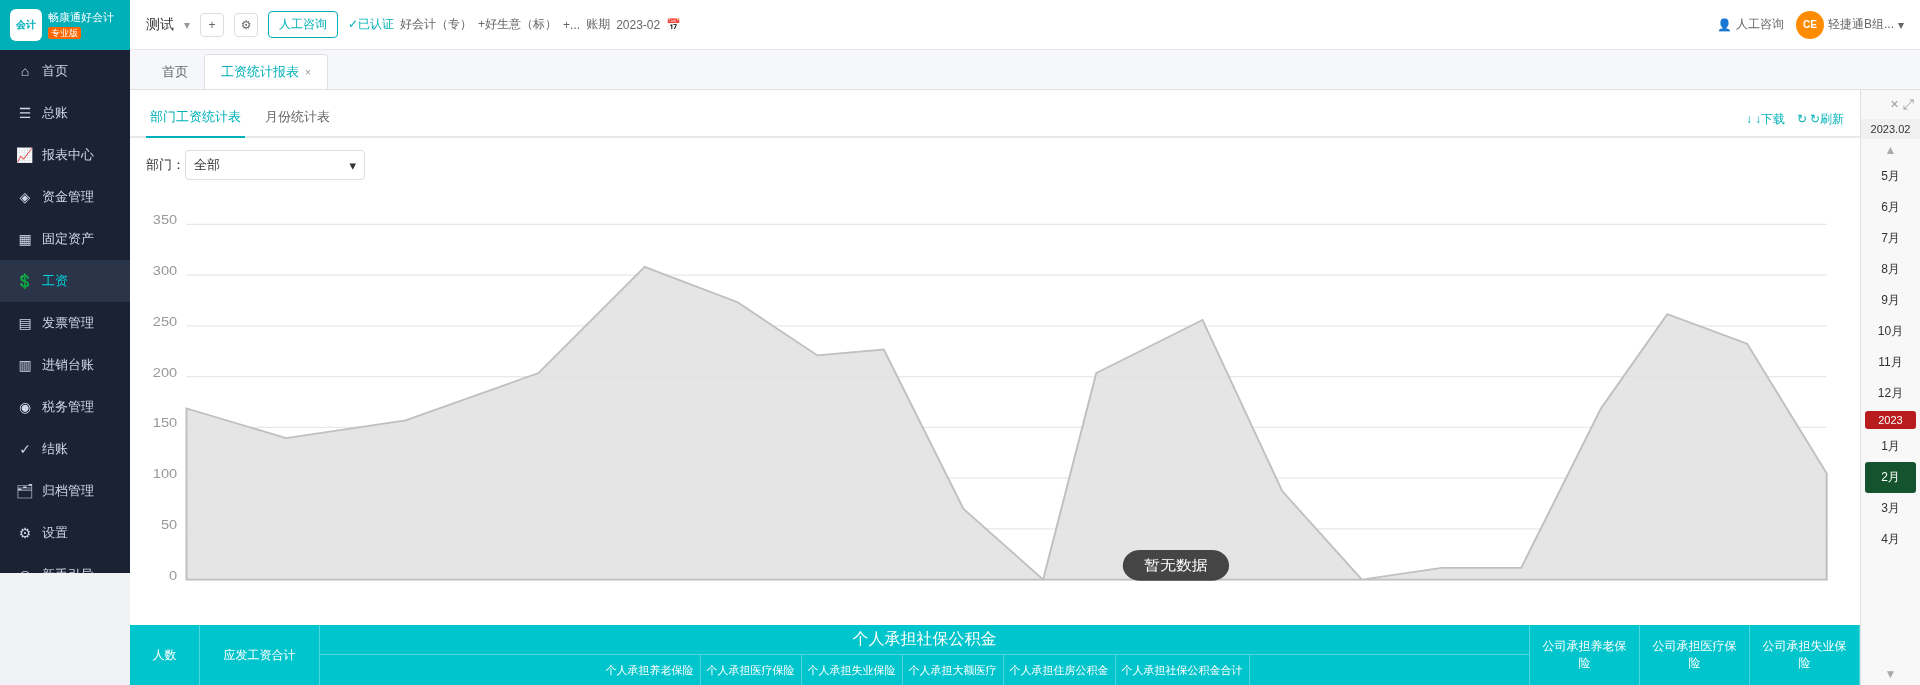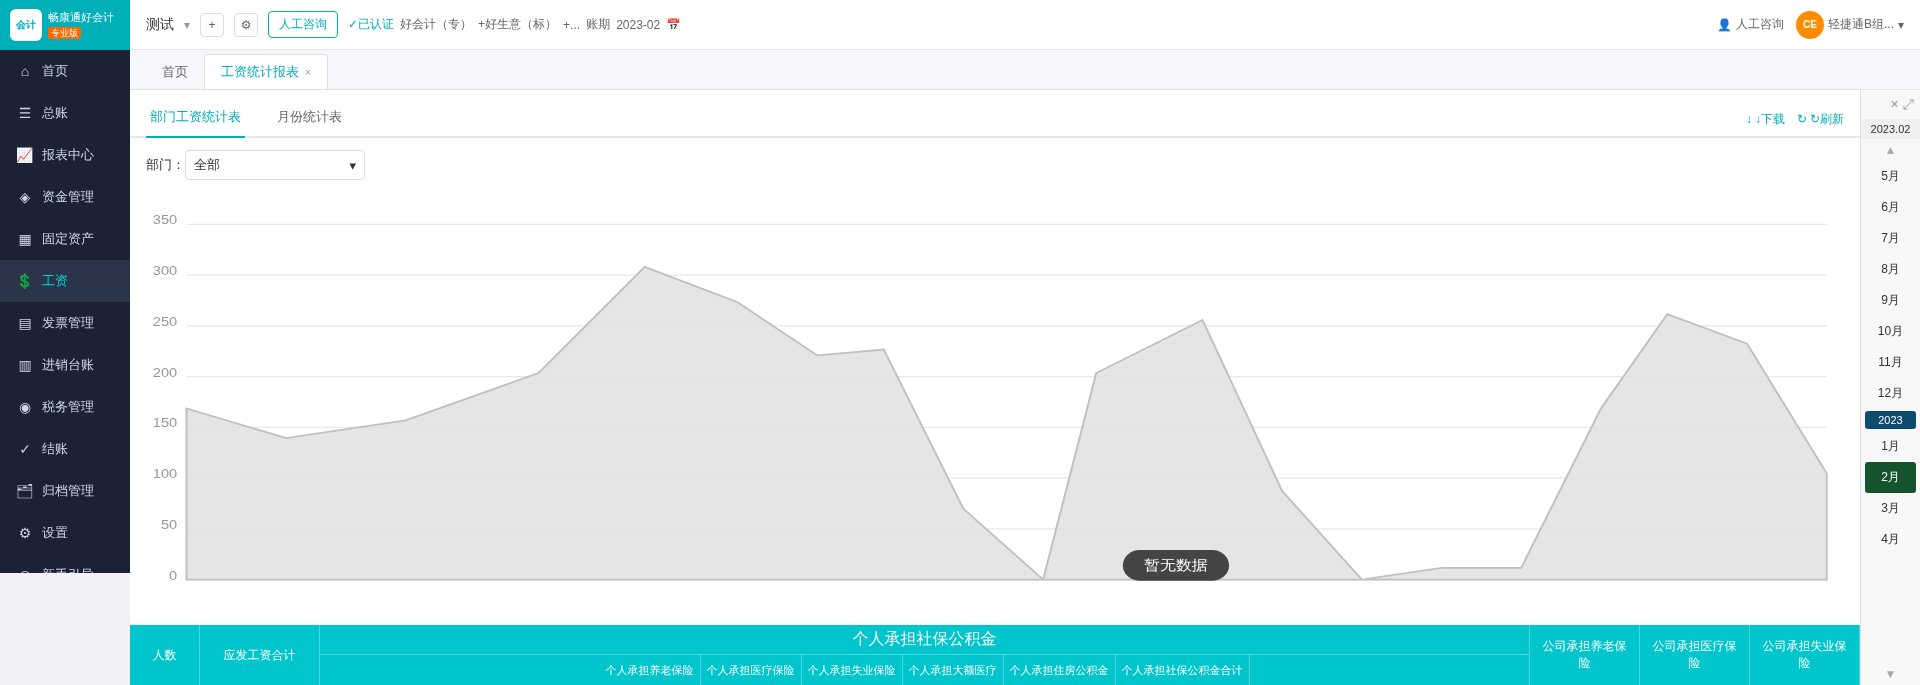--- a/index.html
+++ b/index.html
@@ -140,21 +140,21 @@
       display: flex;
       flex-direction: column;
     }
 
     
     .sub-tabs {
       display: flex;
       align-items: center;
       padding: 12px 16px 0;
       border-bottom: 2px solid #e8e8e8;
-      gap: 28px;
+      gap: 16px;
       flex-shrink: 0;
     }
     .sub-tab {
       padding: 6px 4px 10px;
       font-size: 13px;
       color: #666;
       cursor: pointer;
       border-bottom: 2px solid transparent;
       margin-bottom: -2px;
     }
@@ -273,21 +273,21 @@
     .panel-scroll { flex: 1; overflow-y: auto; }
     .panel-item {
       text-align: center;
       padding: 7px 4px;
       font-size: 12px;
       color: #333;
       cursor: pointer;
     }
     .panel-item.active { background: #14532d; color: white; border-radius: 3px; margin: 0 4px; }
     .panel-year-badge {
-      background: #0c4a6e;
+      background: #b91c1c;
       color: white;
       font-size: 11px;
       text-align: center;
       padding: 3px 2px;
       margin: 2px 4px;
       border-radius: 3px;
     }
     .panel-arrow { text-align: center; color: #aaa; cursor: pointer; padding: 4px; font-size: 12px; }
   </style>
 </head>

